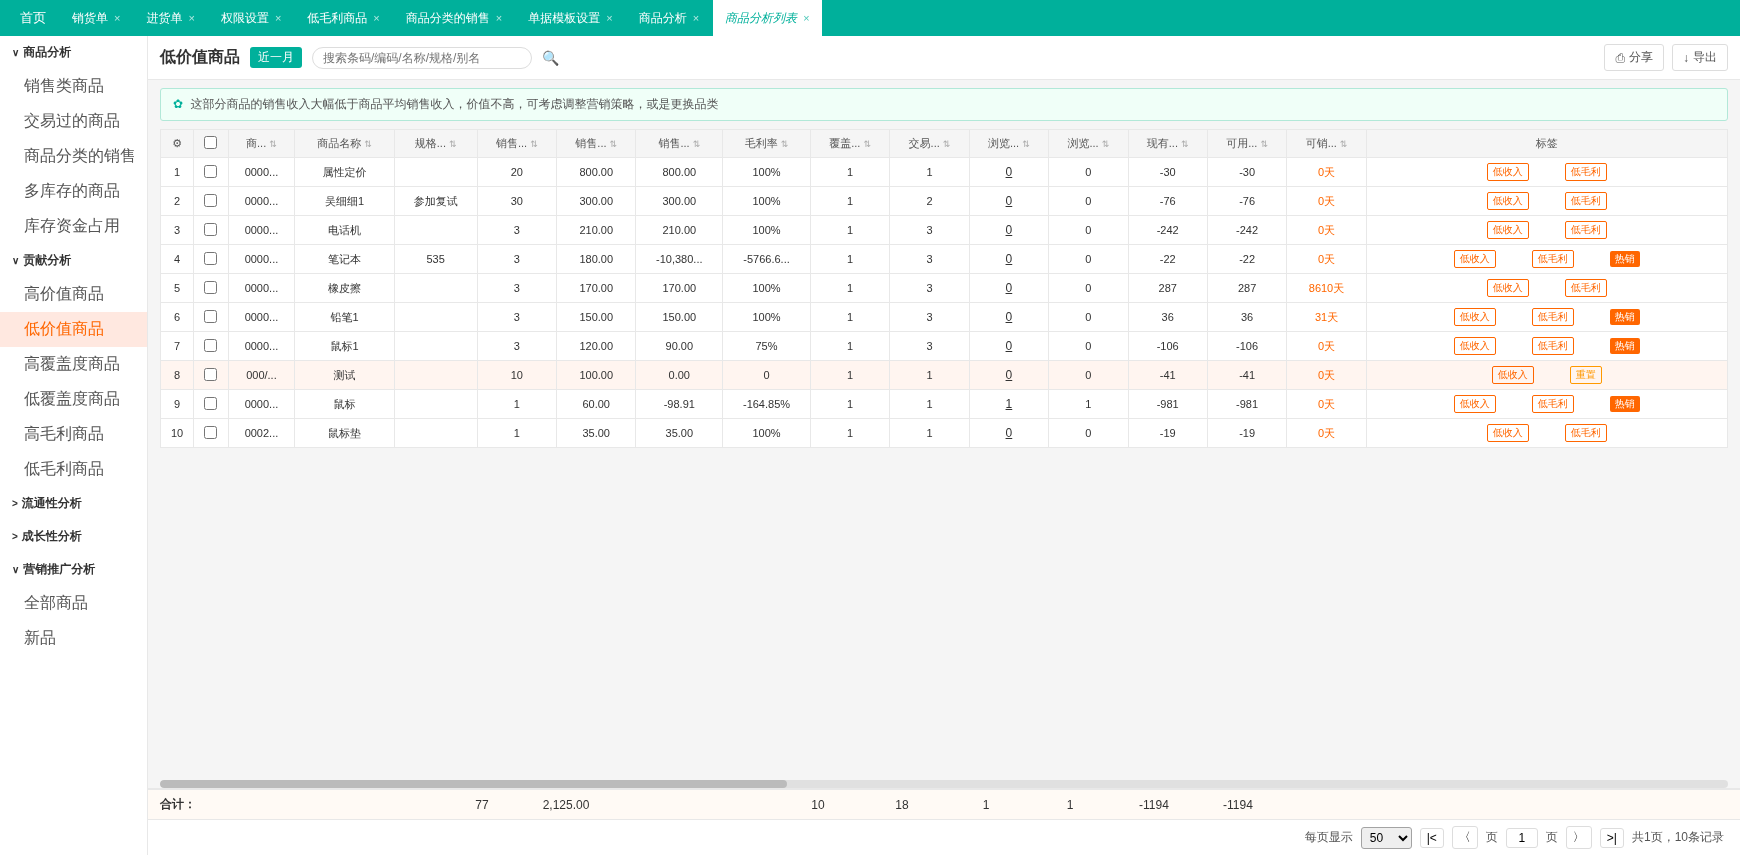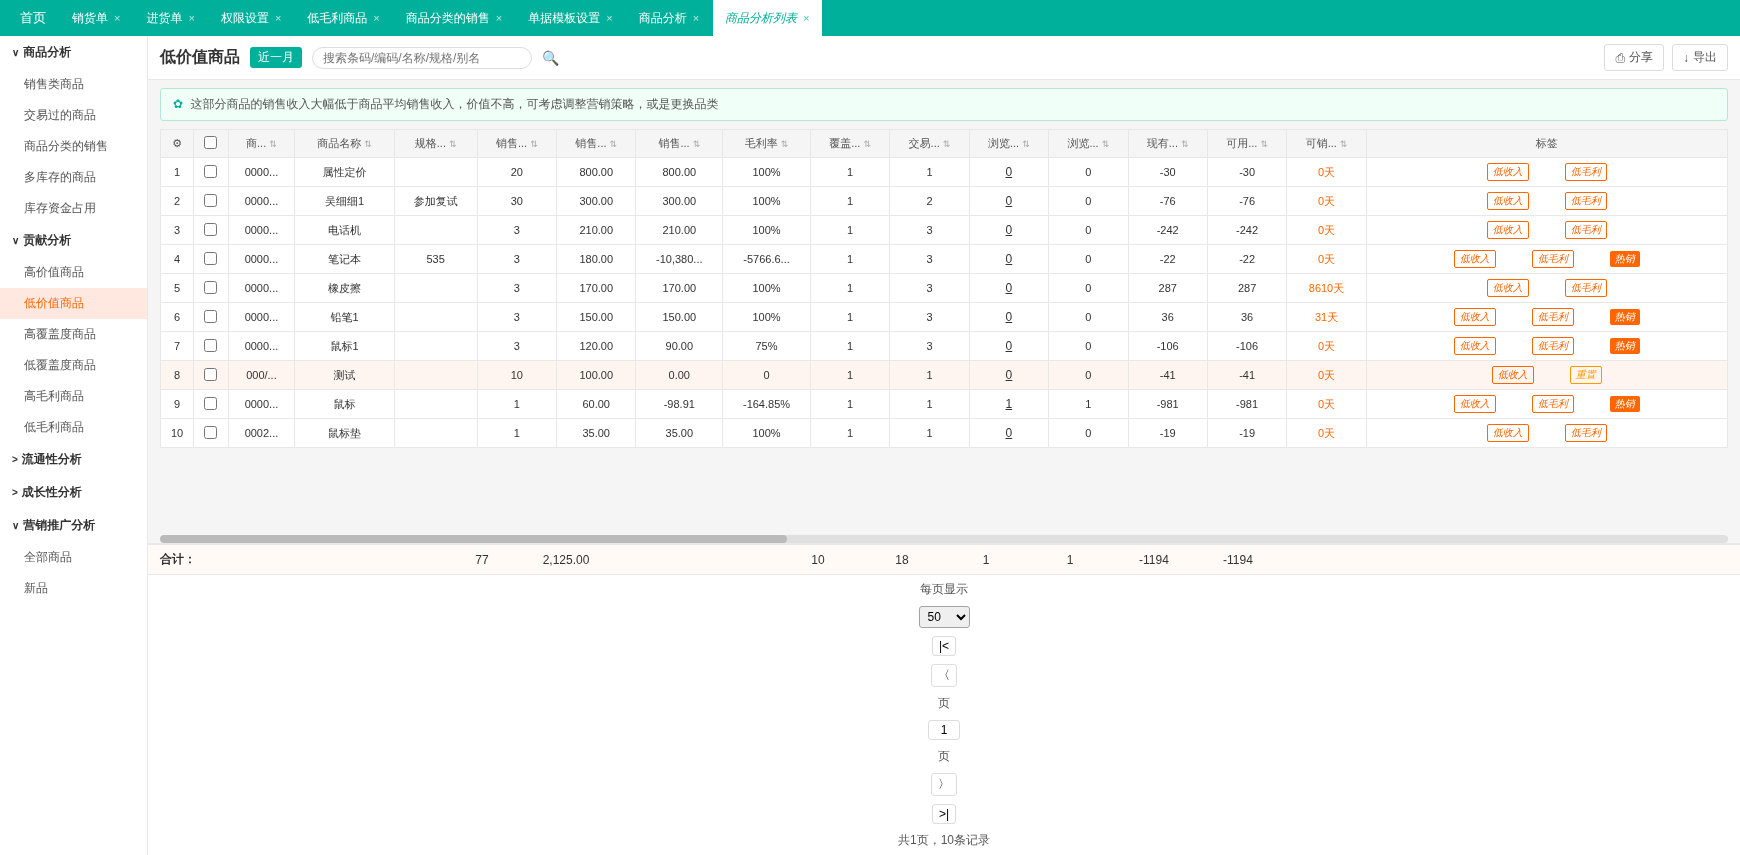--- a/index.html
+++ b/index.html
@@ -48,21 +48,21 @@
       color: #333;
       font-weight: bold;
       cursor: pointer;
       font-size: 12px;
     }
     .sidebar-group-title .arrow { margin-right: 4px; font-size: 10px; }
     .sidebar-item {
       padding: 7px 12px 7px 24px;
       color: #555;
       cursor: pointer;
-      font-size: 12px;
+      font-size: 16px;
       white-space: nowrap;
     }
     .sidebar-item.active { background: #ffe8e0; color: #ff6600; }
 
     
     .content {
       flex: 1;
       display: flex;
       flex-direction: column;
       overflow: hidden;
@@ -159,21 +159,20 @@
     .sort-icon { color: #aaa; font-size: 9px; }
     .underline { text-decoration: underline; cursor: pointer; }
 
     
     .tag {
       display: inline-block;
       padding: 1px 5px;
       border-radius: 2px;
       font-size: 10px;
       margin: 0 18px;
-      font-style: italic;
     }
     .tag-red { color: #f60; border: 1px solid #f60; }
     .tag-orange { color: #ff9900; border: 1px solid #ff9900; }
     .tag-hot { background: #f60; color: #fff; }
 
     
     .table-footer {
       background: #fffaf5;
       border-top: 2px solid #e8e8e8;
       padding: 6px 12px;
@@ -188,21 +187,20 @@
     .pagination {
       background: #fff;
       border-top: 1px solid #e8e8e8;
       padding: 6px 16px;
       display: flex;
       align-items: center;
       justify-content: flex-end;
       gap: 8px;
       font-size: 12px;
       color: #555;
-      flex-direction: column;
     }
     .pagination select {
       border: 1px solid #a3a3a3;
       padding: 2px 4px;
       border-radius: 3px;
     }
     .page-btn {
       border: 1px solid #ddd;
       background: #fff;
       padding: 2px 6px;

